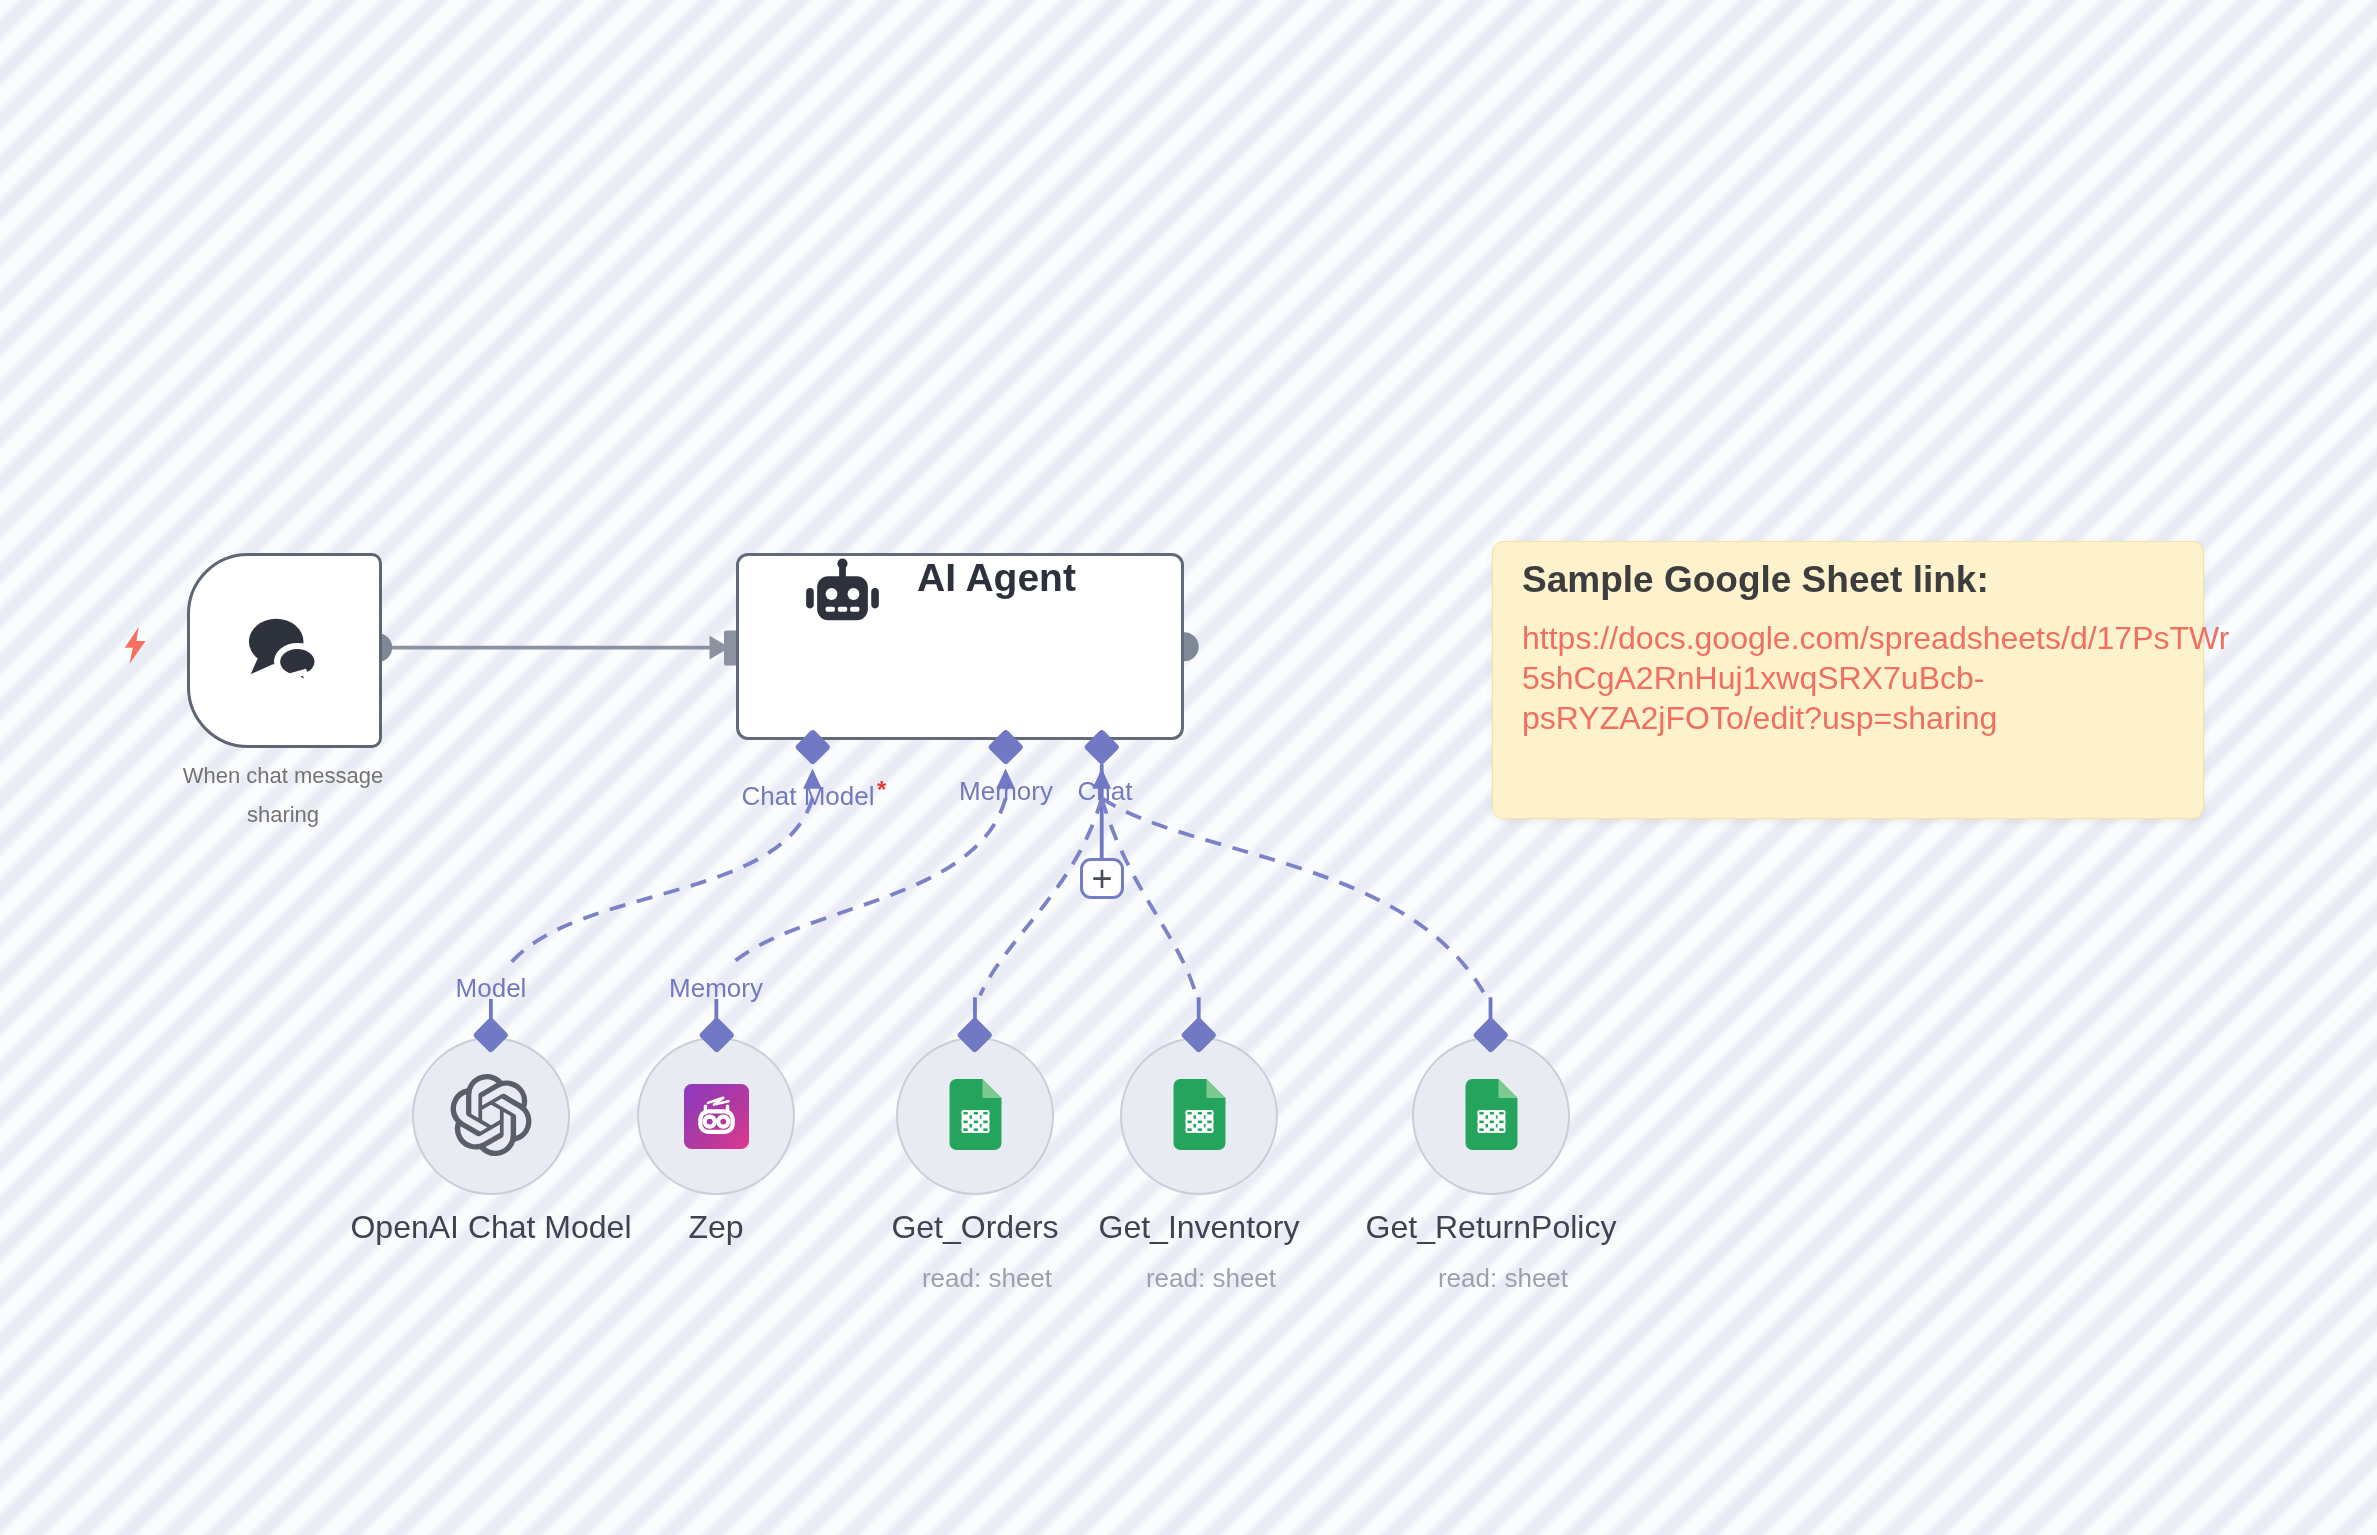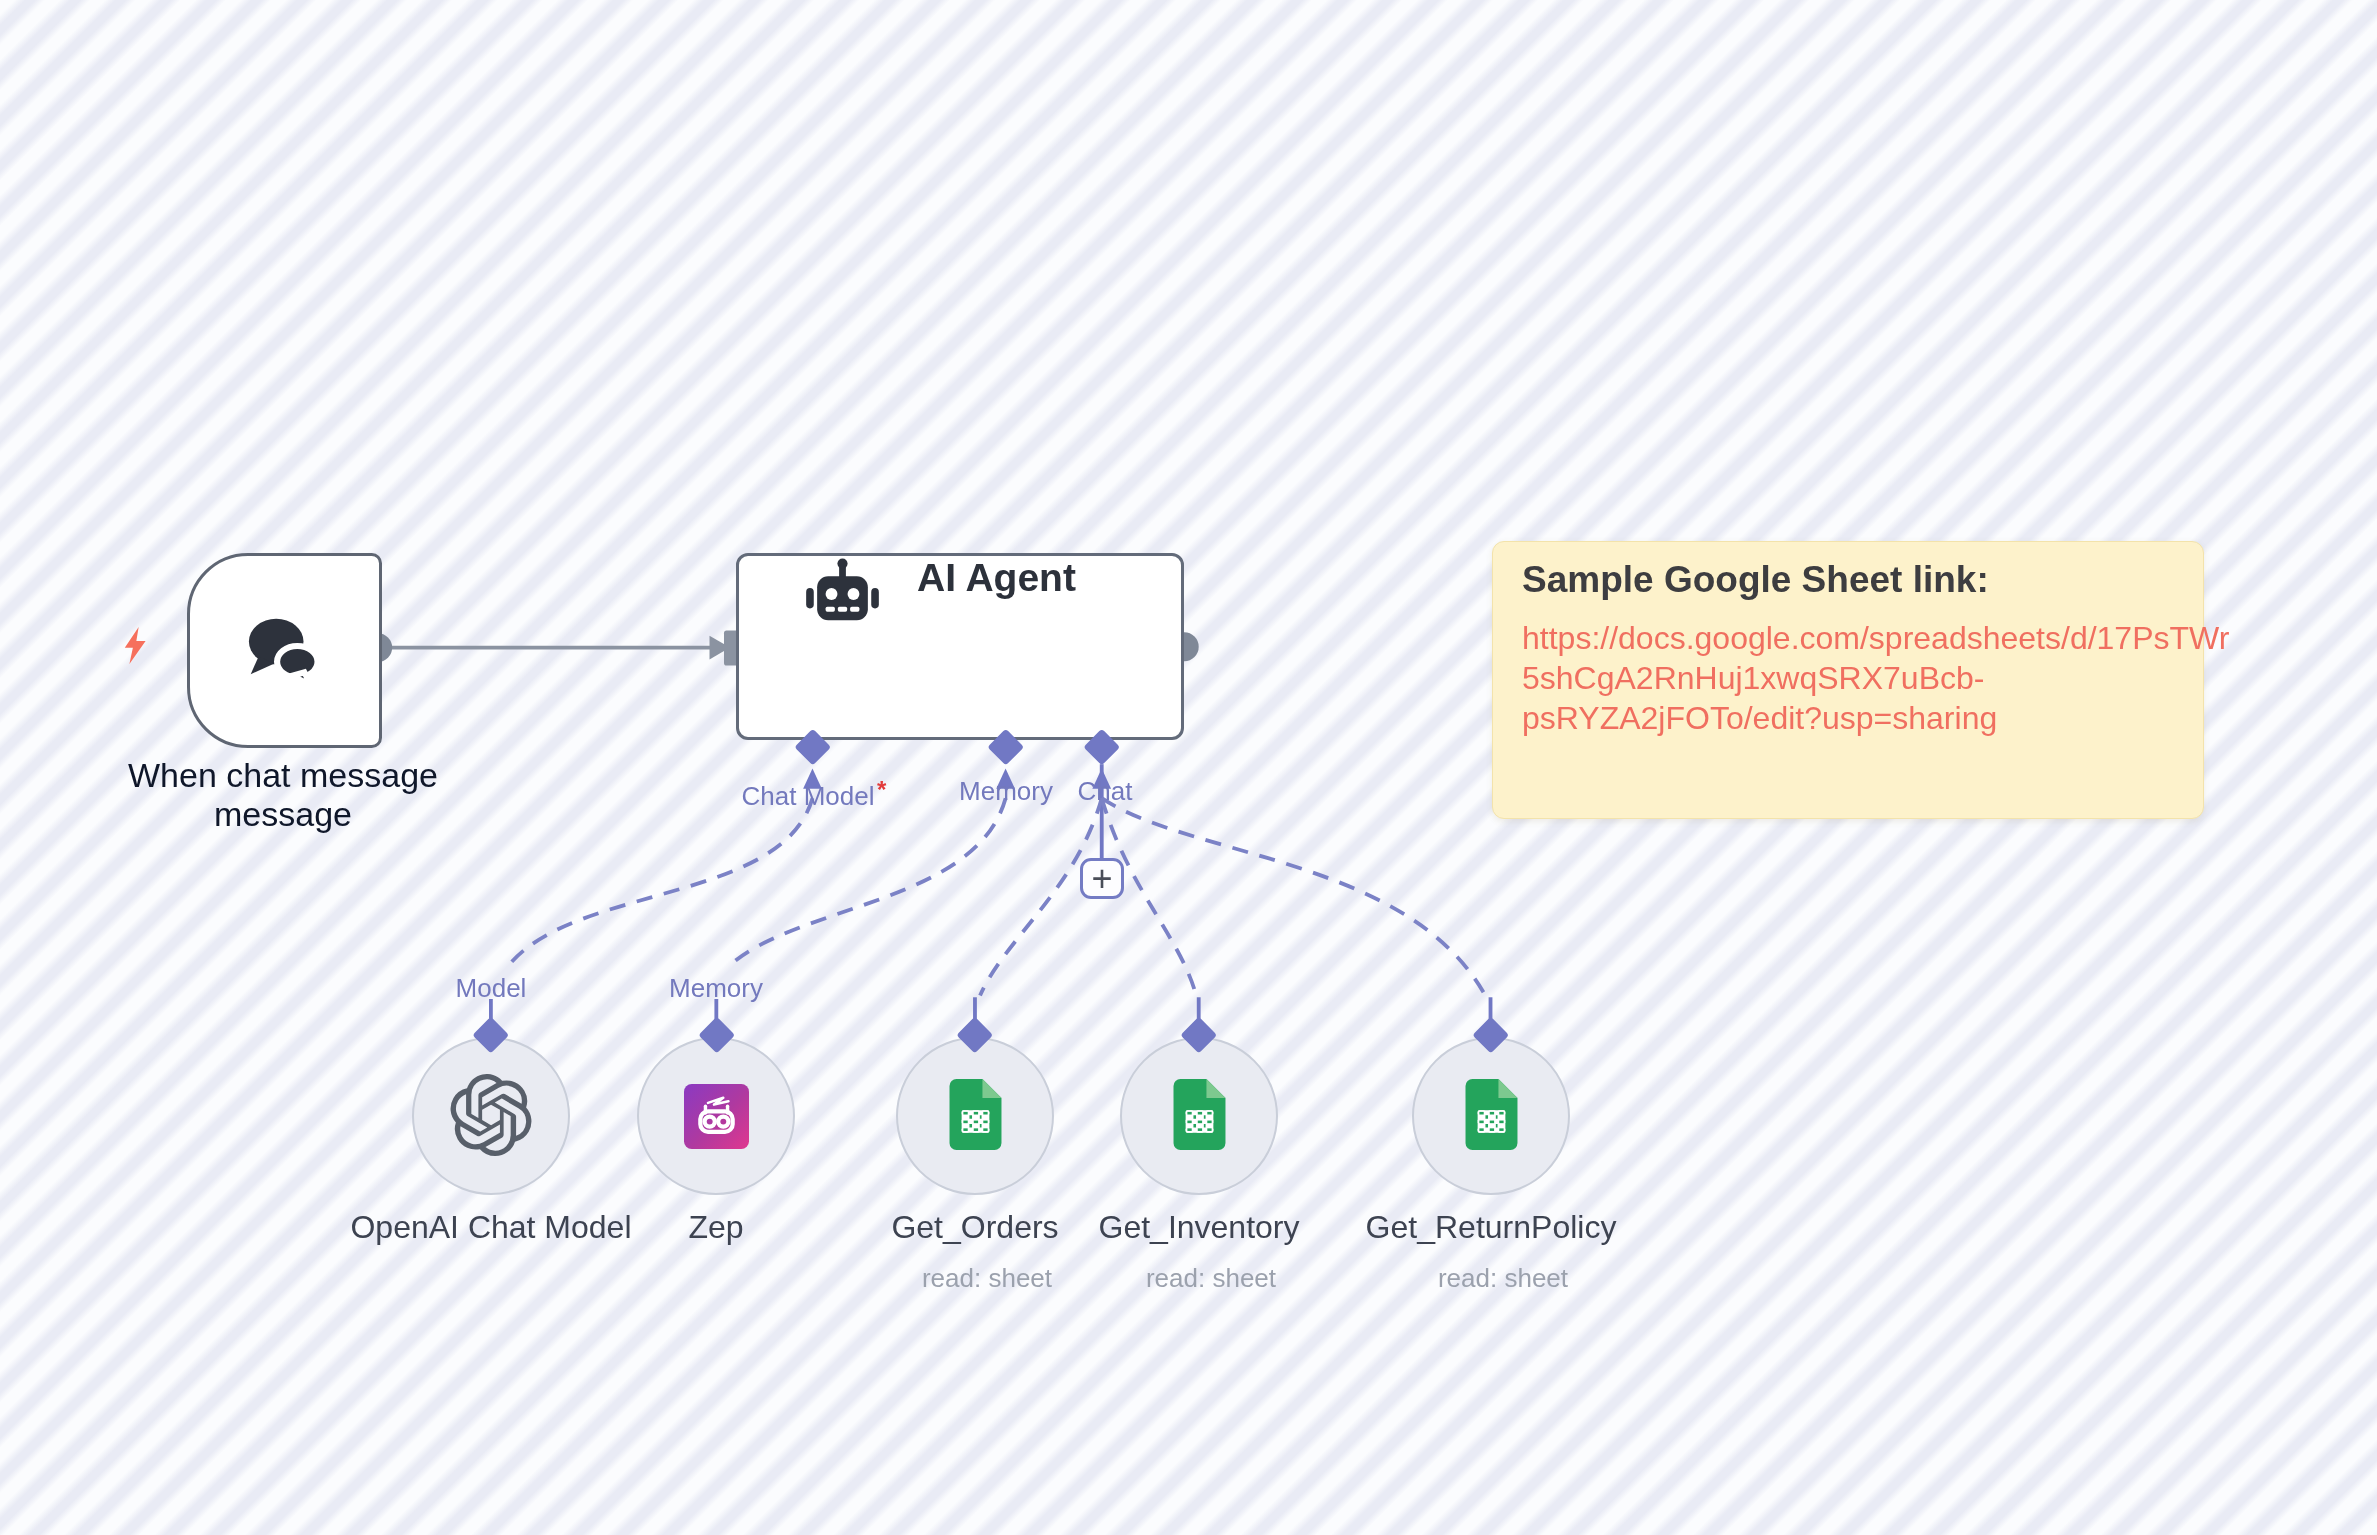--- a/index.html
+++ b/index.html
@@ -18,21 +18,21 @@
   #conn-layer{position:absolute;left:0;top:0;width:2377px;height:1536px;z-index:1;}
 
   
   #node-trigger{
     left:187px;top:553px;width:189px;height:189px;z-index:3;
     background:#ffffff;border:3px solid #5f6673;
     border-radius:61px 10.2px 10.2px 61px;
     display:flex;align-items:center;justify-content:center;
   }
   #lightning{left:123px;top:627px;width:29px;height:37px;z-index:3;}
-  #trigger-label{left:283px;top:756px;z-index:3;font-size:34px;font-weight:500;color:#0f172a;line-height:39px;}
+  #trigger-label{left:283px;top:756px;z-index:3;font-size:22px;font-weight:500;color:#737373;line-height:39px;}
 
   
   #node-agent{
     left:736px;top:553px;width:448px;height:187px;z-index:3;
     background:#ffffff;border:3px solid #636b7a;border-radius:12px;
     display:flex;align-items:flex-start;gap:32px;padding-left:61px;box-sizing:border-box;
   }
   #agent-title{font-size:39px;font-weight:600;color:#2c313b;}
 
   
@@ -130,21 +130,21 @@
       <polygon points="20,50 11,70 38,58" fill="#2d323c"></polygon>
       <g stroke="#ffffff" stroke-width="7">
         <ellipse cx="64" cy="56" rx="23" ry="18" fill="#2d323c"></ellipse>
         <polygon points="72,68 80,83 58,72" fill="#2d323c"></polygon>
       </g>
     </svg>
   </span>
 </div>
 <div class="center-label" id="trigger-label">
   <div>When chat message</div>
-  <div>message</div>
+  <div>sharing</div>
 </div>
 
 <div class="abs" id="node-agent">
   <span>
     <svg viewBox="0 0 100 84" width="85" height="71">
       <g fill="#2d323c">
         <rect x="46" y="10" width="8" height="16"></rect>
         <circle cx="50" cy="9" r="6"></circle>
         <rect x="20" y="24" width="60" height="52" rx="13"></rect>
         <rect x="7" y="38" width="9" height="24" rx="4.5"></rect>

